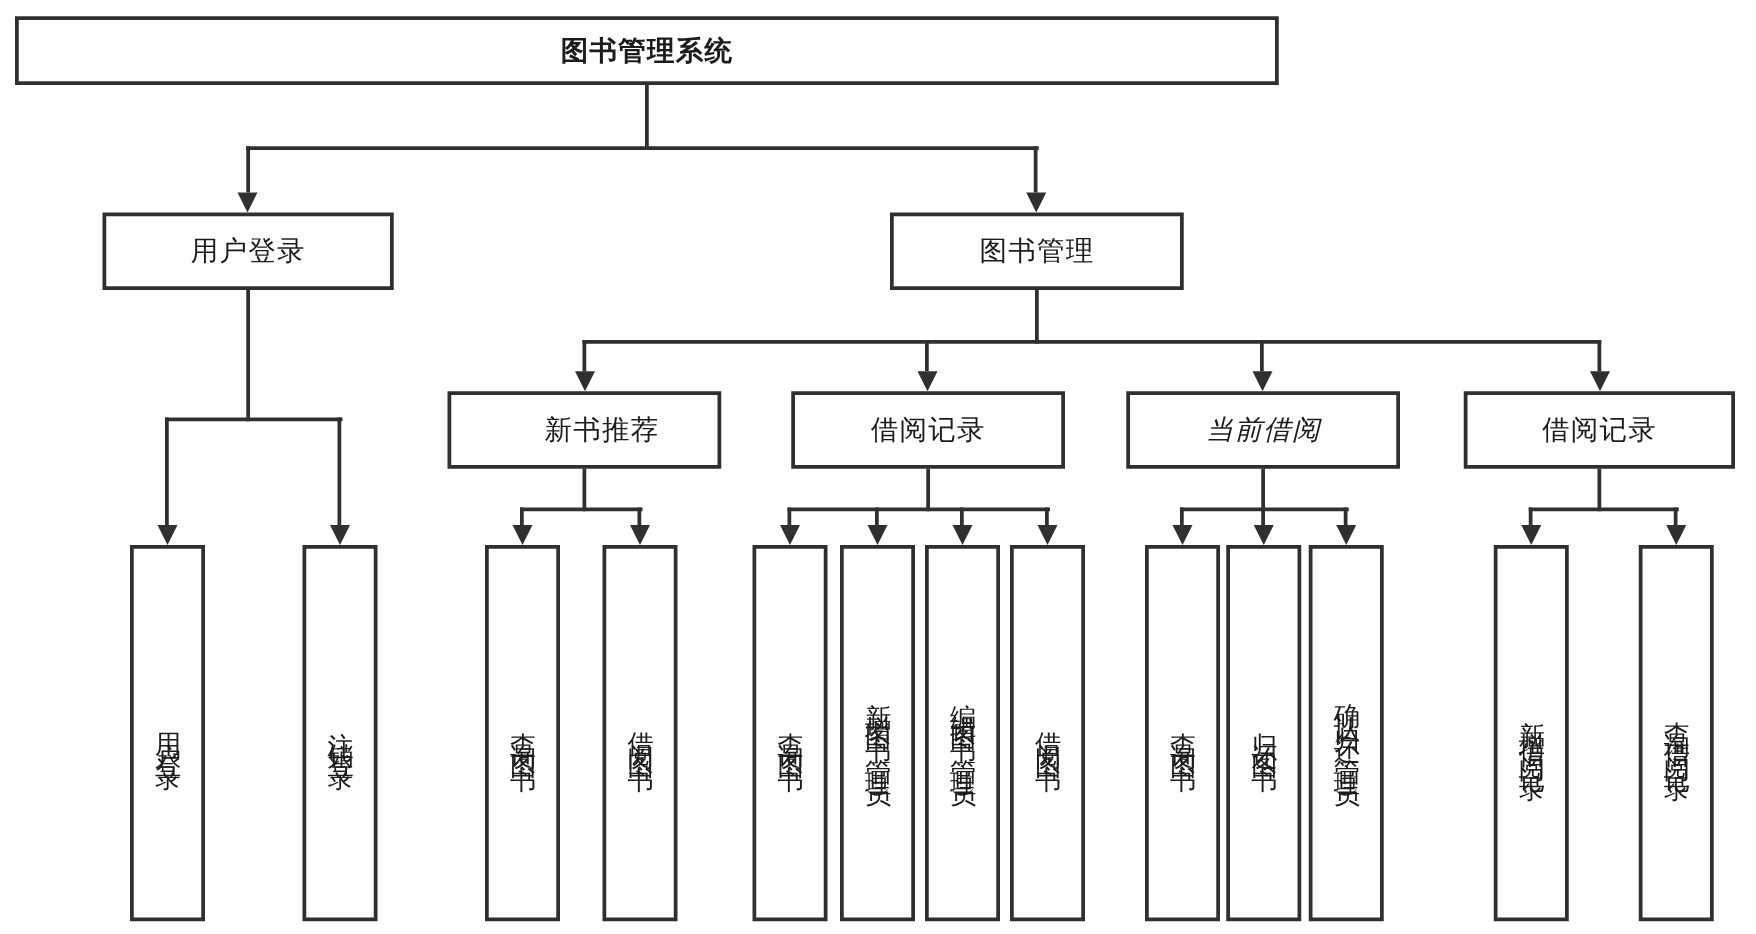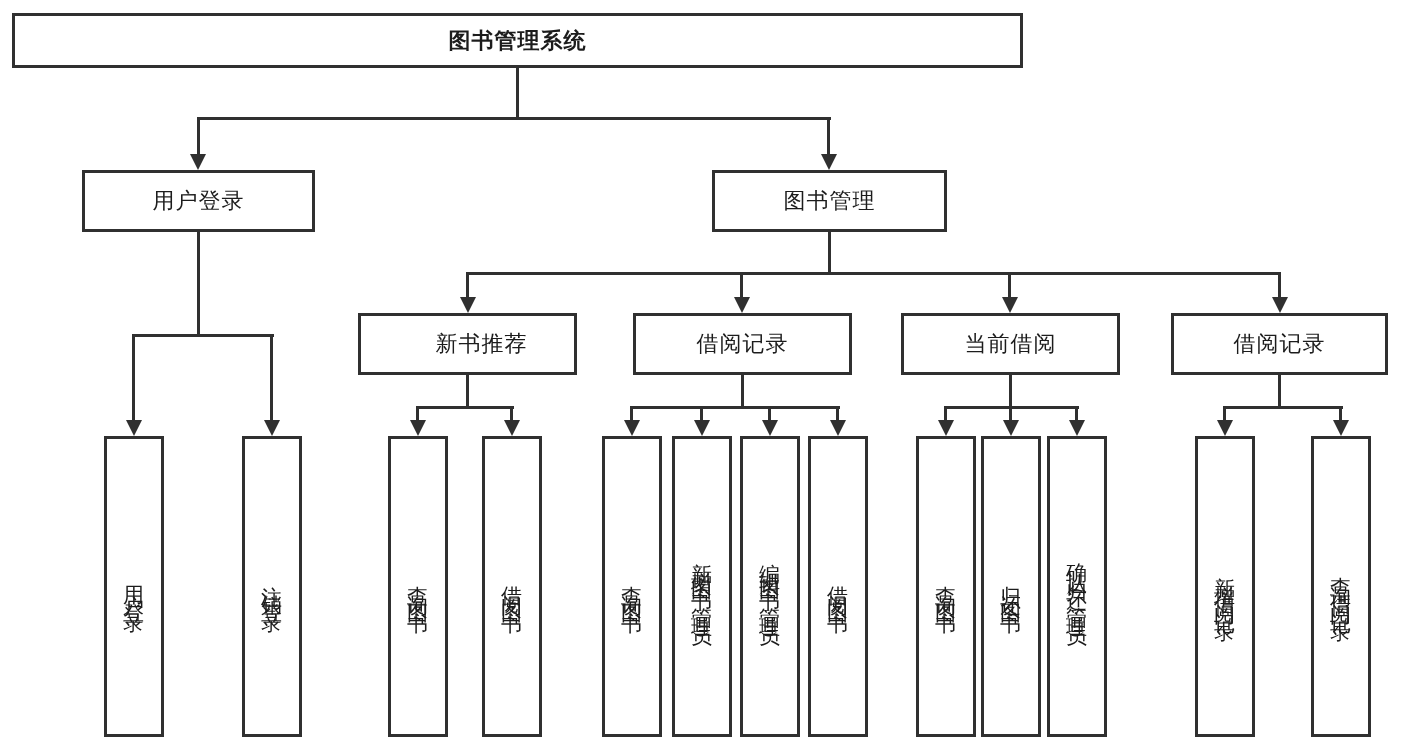--- a/index.html
+++ b/index.html
@@ -64,21 +64,21 @@
   <div class="vline" style="left:740px; top:272px; height:25px;"></div>
   <div class="vline" style="left:1008px; top:272px; height:25px;"></div>
   <div class="vline" style="left:1278px; top:272px; height:25px;"></div>
   <div class="arrow" style="left:460px; top:297px;"></div>
   <div class="arrow" style="left:734px; top:297px;"></div>
   <div class="arrow" style="left:1002px; top:297px;"></div>
   <div class="arrow" style="left:1272px; top:297px;"></div>
 
   <div class="box" style="left:358px; top:313px; width:219px; height:62px;padding-left:28px;">新书推荐</div>
   <div class="box" style="left:633px; top:313px; width:219px; height:62px;">借阅记录</div>
-  <div class="box" style="left:901px; top:313px; width:219px; height:62px;">当前借阅</div>
+  <div class="box" style="left:901px; top:313px; width:219px; height:62px;font-style:italic;">当前借阅</div>
   <div class="box" style="left:1171px; top:313px; width:217px; height:62px;">借阅记录</div>
 
   <div class="vline" style="left:466px; top:375px; height:34px;"></div>
   <div class="hline" style="left:416px; top:406px; width:98px;"></div>
   <div class="vline" style="left:416px; top:406px; height:14px;"></div>
   <div class="vline" style="left:510px; top:406px; height:14px;"></div>
   <div class="arrow" style="left:410px; top:420px;"></div>
   <div class="arrow" style="left:504px; top:420px;"></div>
 
   <div class="vline" style="left:741px; top:375px; height:34px;"></div>

